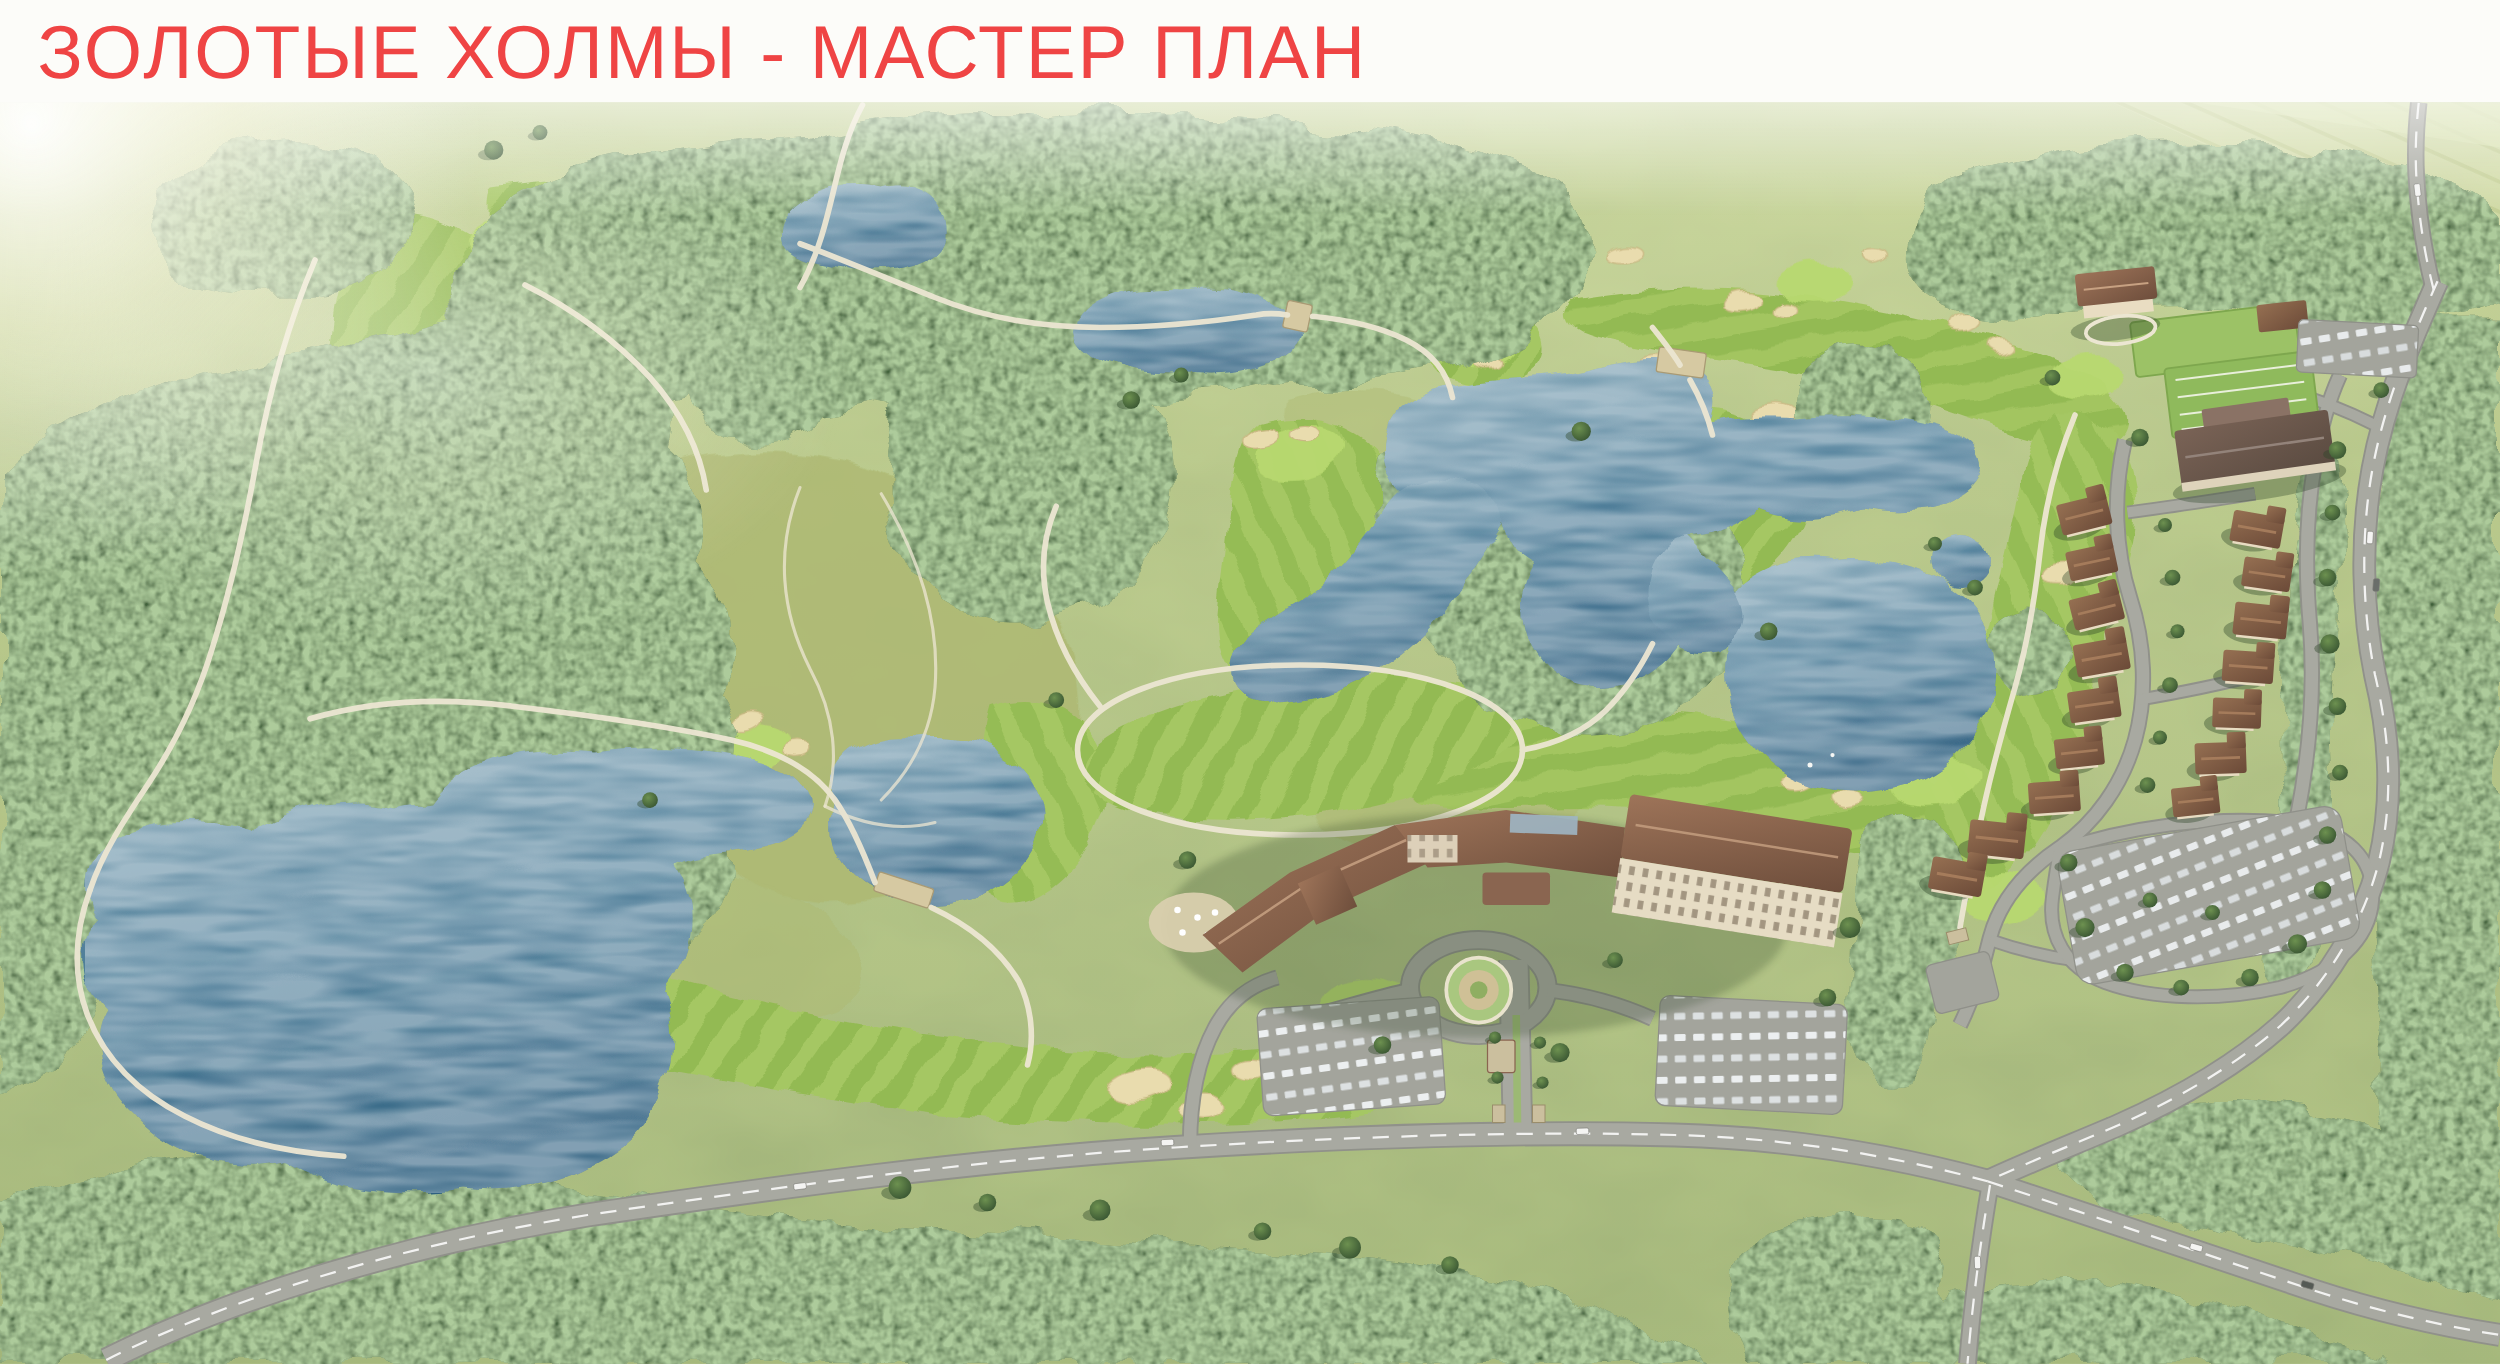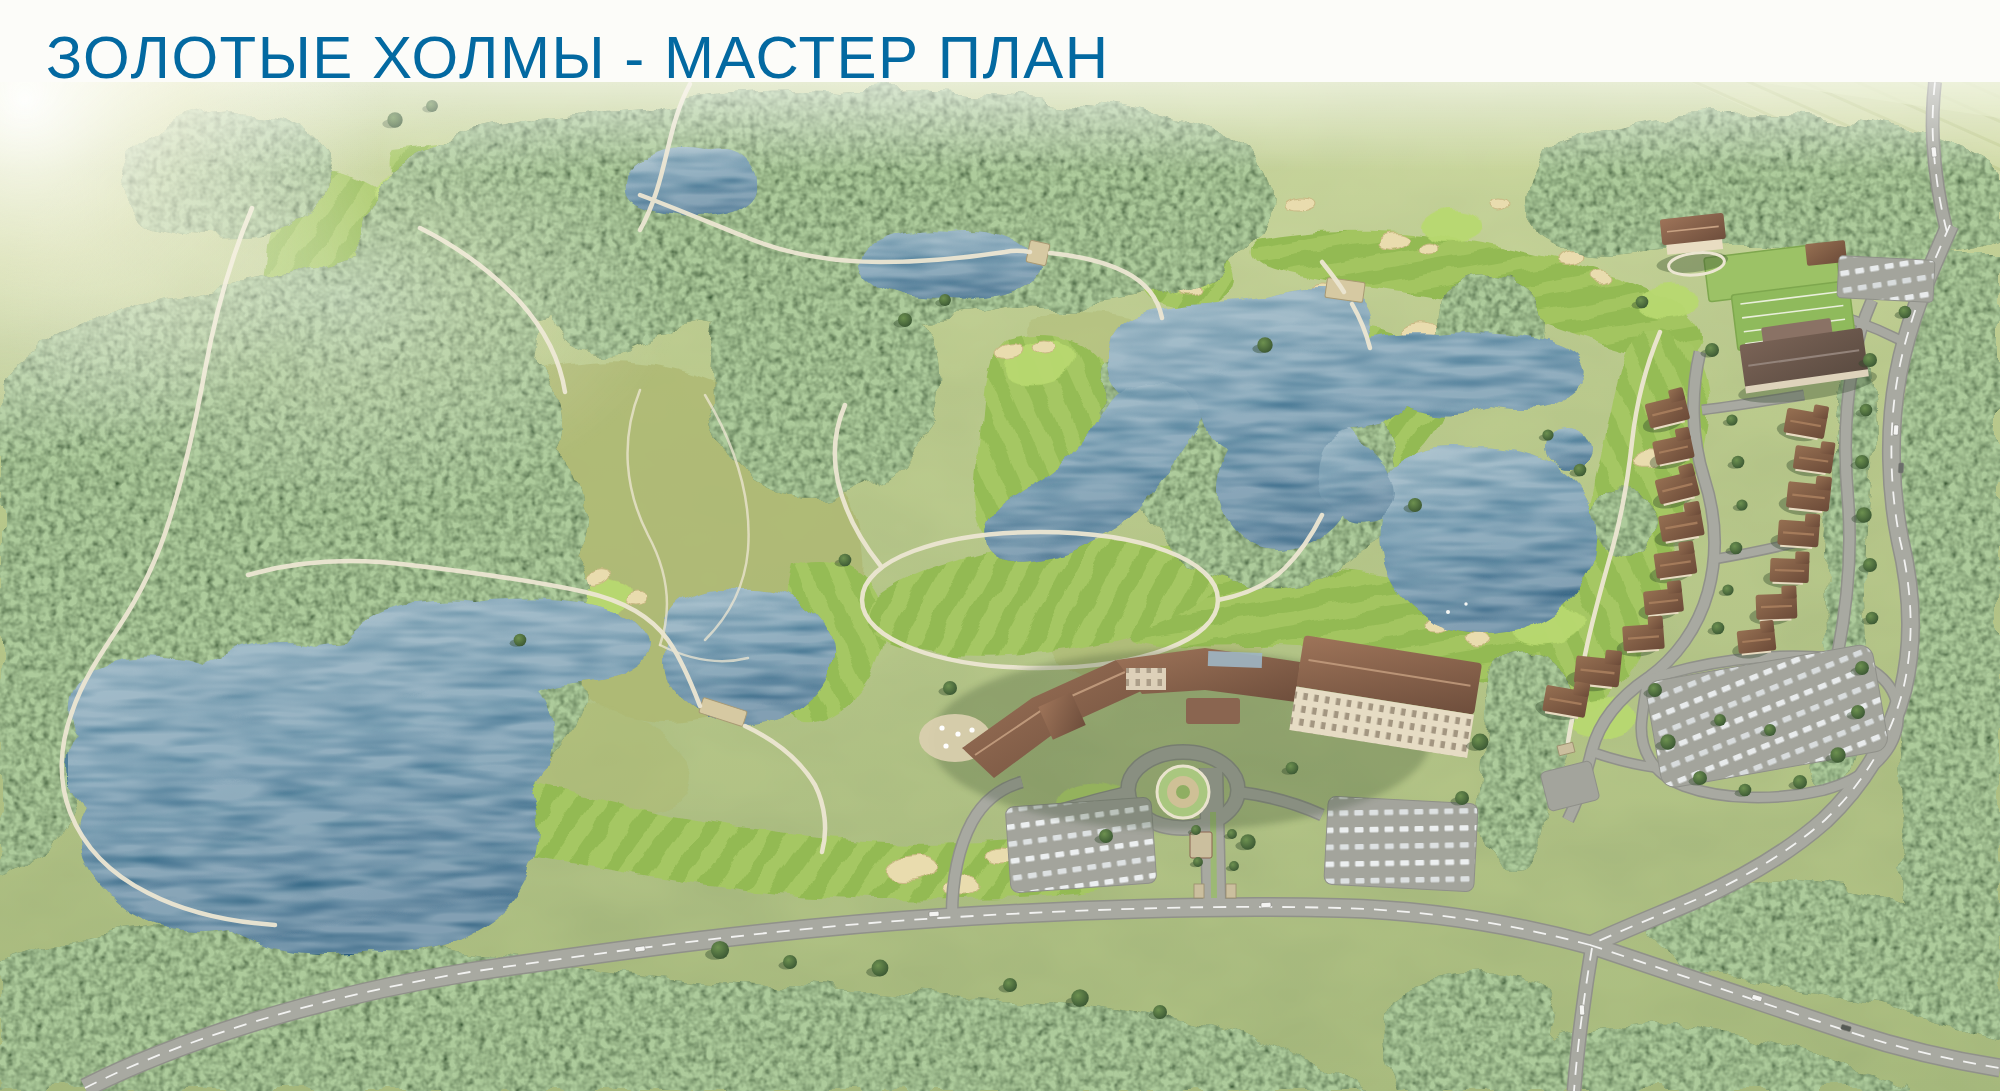--- a/index.html
+++ b/index.html
@@ -1,18 +1,18 @@
 <!DOCTYPE html>
 <html><head>
 <meta charset="utf-8">
 <style>
   html,body{margin:0;padding:0;background:#7e8a68;}
   .stage{position:relative;width:2000px;height:1091px;overflow:hidden;background:#aabf82;font-family:"Liberation Sans",sans-serif;}
   .banner{position:absolute;top:0;left:0;width:2000px;height:82px;background:#fcfcf9;z-index:20;}
-  .banner h1{margin:16px;padding:0 0 0 30px;line-height:84px;font-size:60px;font-weight:400;letter-spacing:1.5px;color:#0369a1;white-space:nowrap;}
+  .banner h1{margin:0;padding:0 0 0 30px;line-height:84px;font-size:60px;font-weight:400;letter-spacing:1.5px;color:#ef4444;white-space:nowrap;}
   svg.scene{position:absolute;top:0;left:0;z-index:1;}
   .grain{mix-blend-mode:soft-light;}
 </style>
 </head>
 <body>
 
 <div class="stage">
 
 <svg class="scene" width="2000" height="1091" viewBox="0 0 2000 1091">
 <defs>

